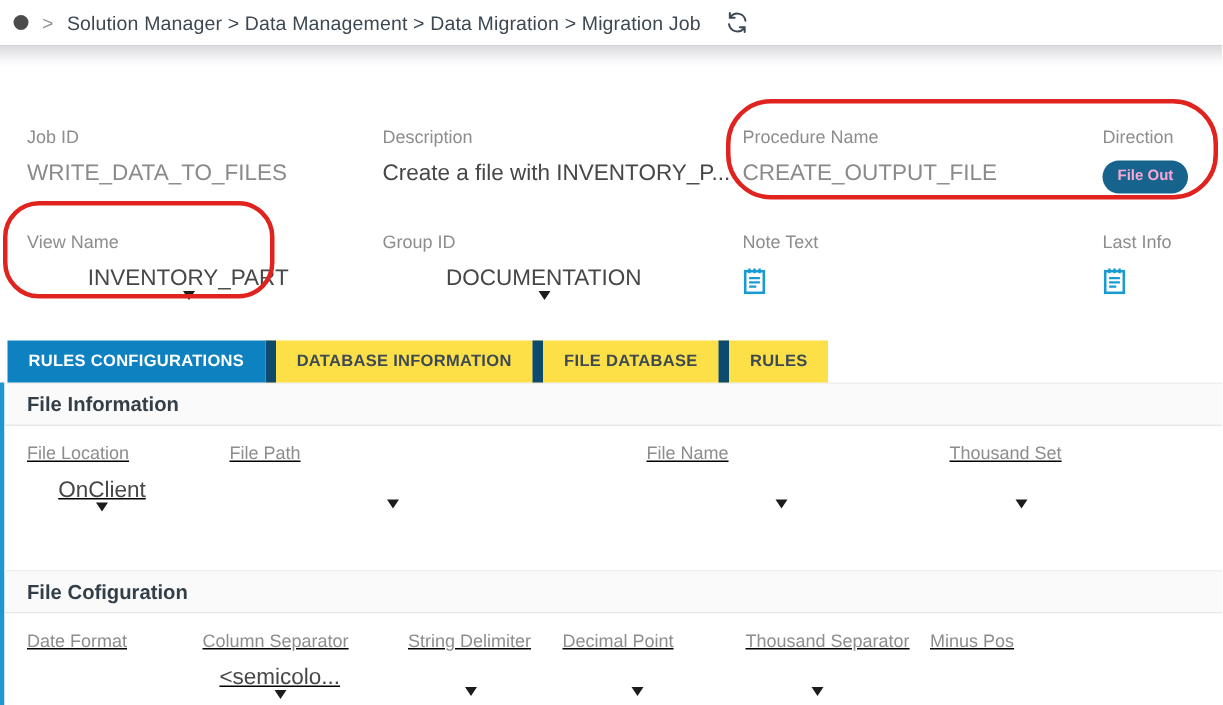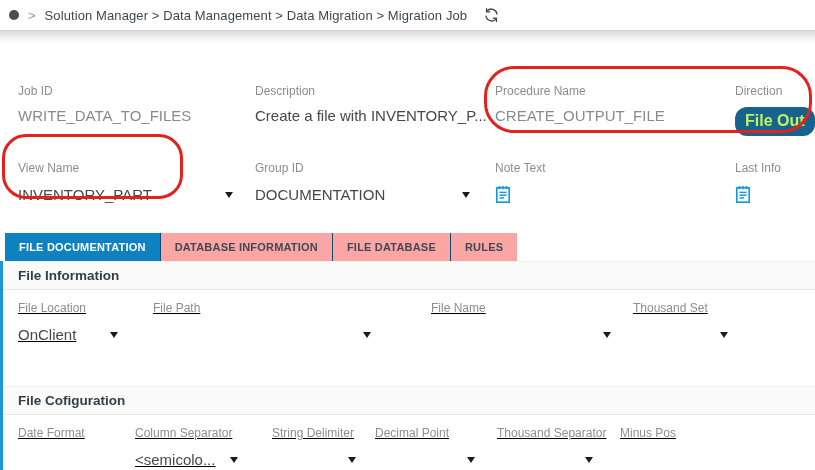--- a/index.html
+++ b/index.html
@@ -71,44 +71,44 @@
     width: 0; height: 0;
     border-left: 4.5px solid transparent;
     border-right: 4.5px solid transparent;
     border-top: 6px solid #1c1c1c;
     cursor: pointer;
     flex: 0 0 auto;
   }
   .badge {
     display: inline-block;
     background: #16648e;
-    color: #bef264;
-    font-size: 16px;
+    color: #f9a8d4;
+    font-size: 10px;
     font-weight: bold;
     padding: 5px 10px 6px;
     border-radius: 12px;
     cursor: pointer;
   }
   .note-icon-btn { display: inline-flex; margin-top: 1px; cursor: pointer; }
 
   
   .tabs {
     display: flex;
     margin: 13px 0 0 5px;
     height: 28px;
   }
   .tab {
     display: flex; align-items: center;
     padding: 0 14px;
     font-size: 11px;
     font-weight: bold;
     letter-spacing: .2px;
-    background: #fca5a5;
+    background: #fde047;
     color: #3e4a52;
-    border-left: 1px solid #0c4a6e;
+    border-left: 7px solid #0c4a6e;
     cursor: pointer;
     white-space: nowrap;
   }
   .tab:first-child { border-left: none; }
   .tab.active { background: #0e82c0; color: #fff; }
 
   
   .tab-content { border-left: 3px solid #1e96d2; }
   .section-header {
     height: 29px;
@@ -123,21 +123,21 @@
   }
   .section-fields {
     display: flex;
     padding: 11px 0 0 15px;
     background: #fff;
     text-decoration: underline;
   }
   .section-fields.info { height: 96px; }
   .section-fields.cfg  { height: 89px; }
   .sf { flex: 0 0 auto; }
-  .sf .combo { margin-top: 4px; }
+  .sf .combo { margin-top: 4px; flex-direction: column; }
 
   
   .w-loc  { width: 117px; } .w-loc  .combo { width: 100px; }
   .w-path { width: 278px; margin-left: 18px; } .w-path .combo { width: 218px; }
   .w-name { width: 202px; } .w-name .combo { width: 180px; }
   .w-chs  { width: 160px; } .w-chs  .combo { width: 95px;  }
 
   
   .w-date { width: 117px; }
   .w-col  { width: 137px; } .w-col .combo { width: 103px; }
@@ -244,21 +244,21 @@
             <line x1="4.4" y1="7.4" x2="11.6" y2="7.4" stroke-width="1.5"></line>
             <line x1="4.4" y1="10.2" x2="11.6" y2="10.2" stroke-width="1.5"></line>
             <line x1="4.4" y1="13" x2="9.2" y2="13" stroke-width="1.5"></line>
           </svg>
         </span>
       </div>
     </div>
   </div>
 
   <div class="tabs">
-    <div class="tab active">FILE DOCUMENTATION</div>
+    <div class="tab active">RULES CONFIGURATIONS</div>
     <div class="tab">DATABASE INFORMATION</div>
     <div class="tab">FILE DATABASE</div>
     <div class="tab">RULES</div>
   </div>
 
   <div class="tab-content">
 
     <div class="section-header">File Information</div>
     <div class="section-fields info">
       <div class="sf w-loc">

